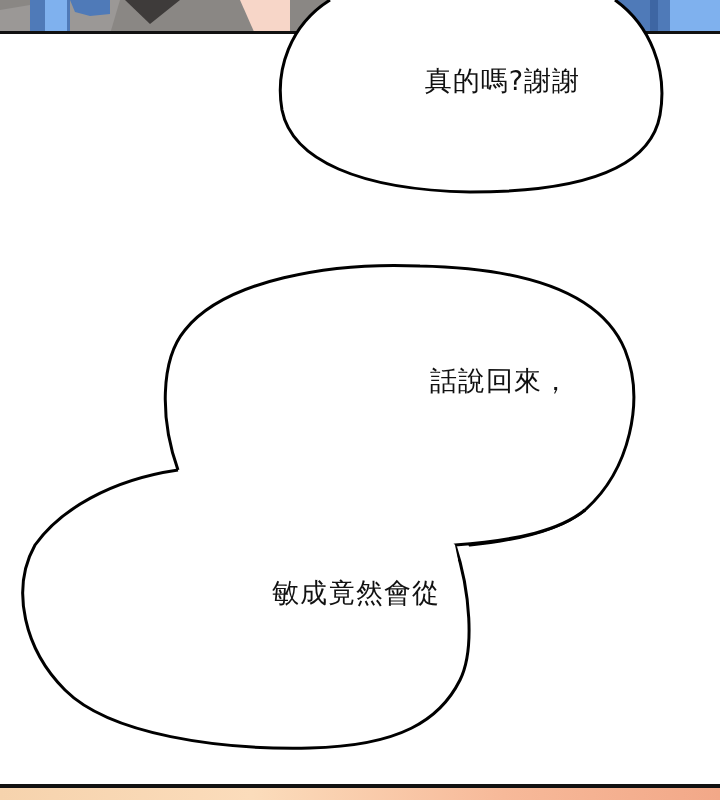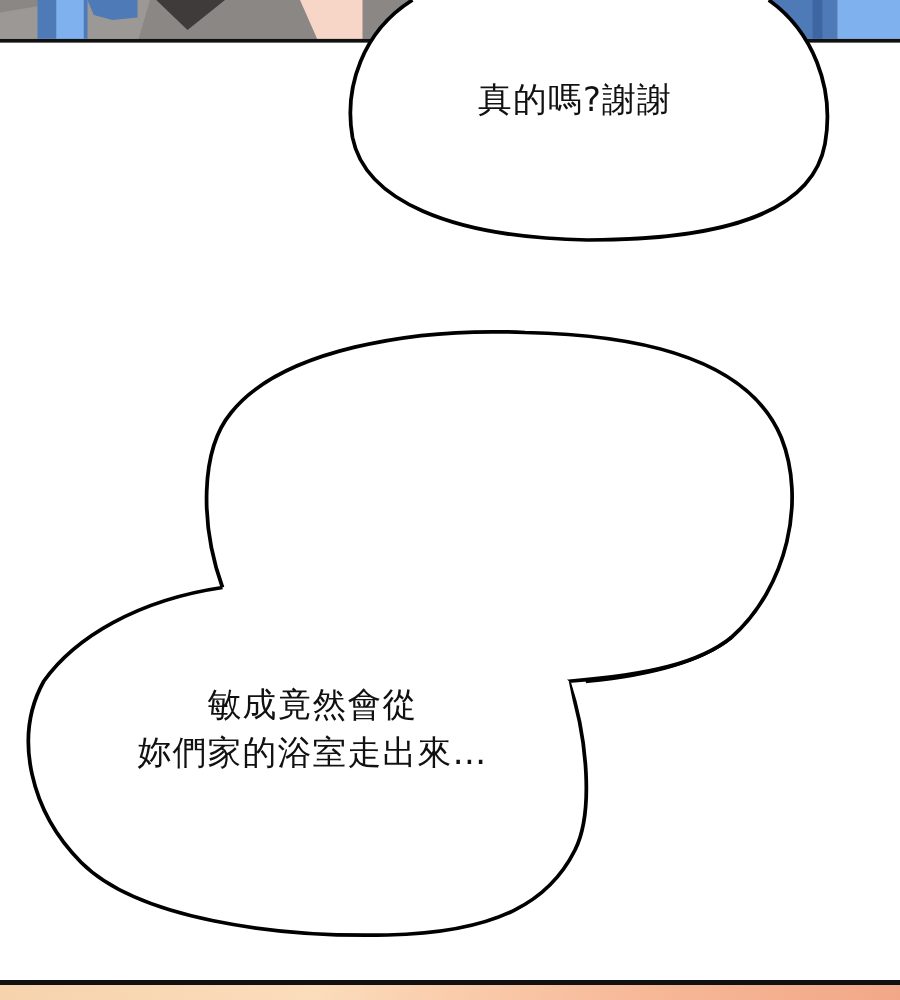--- a/index.html
+++ b/index.html
@@ -4,25 +4,25 @@
   <style>
     html, body { margin: 0; padding: 0; background: #ffffff; }
     body { width: 720px; height: 800px; position: relative; overflow: hidden;
            font-family: "DejaVu Sans", "Liberation Sans", sans-serif; }
     .panel-top { position: absolute; left: 0; top: 0; width: 720px; height: 34px; overflow: hidden;
                  background: #8a8784; border-bottom: 3px solid #111; box-sizing: border-box; }
     .panel-bottom { position: absolute; left: 0; top: 784px; width: 720px; height: 16px; overflow: hidden;
                     border-top: 4px solid #111; box-sizing: border-box;
                     background: linear-gradient(90deg, #f6d3ad 0%, #fbdcbb 35%, #f7b999 70%, #f2a888 100%); }
     svg.bubbles { position: absolute; left: 0; top: 0; width: 720px; height: 800px; }
-    .bubble-text { position: absolute; text-align: center; color: #111; font-size: 27px; line-height: 38px;
+    .bubble-text { position: absolute; text-align: right; color: #111; font-size: 27px; line-height: 38px;
                    letter-spacing: 1px; white-space: nowrap; }
     .b1 { left: 340px; top: 62px; width: 240px; }
     .b2 { left: 250px; top: 362px; width: 320px; }
-    .b3 { left: 60px; top: 546px; width: 380px; }
+    .b3 { left: 60px; top: 574px; width: 380px; }
   </style>
 </head>
 <body>
 
 <div class="panel-top">
   <svg width="720" height="34" viewBox="0 0 720 34">
     <rect x="0" y="0" width="720" height="34" fill="#8a8784"></rect>
     <path d="M0 10 L60 0 L120 0 L110 34 L0 34 Z" fill="#9b9896"></path>
     <rect x="30" y="0" width="40" height="34" fill="#4f7ab8"></rect>
     <rect x="45" y="0" width="22" height="34" fill="#7fb1ee"></rect>
@@ -45,20 +45,20 @@
            C520 540 560 530 585 510" fill="#ffffff" stroke="#000" stroke-width="3"></path>
 
   <path d="M180 468 C230 470 420 500 455 545 L458 560 L200 560 Z" fill="#ffffff"></path>
 </svg>
 
 <div class="bubble-text b1">
   <div>真的嗎?謝謝</div>
 </div>
 
 <div class="bubble-text b2">
+  <div>話說回來，</div>
 </div>
 
 <div class="bubble-text b3">
   <div>敏成竟然會從</div>
-  <div>妳們家的浴室走出來…</div>
 </div>
 
 <div class="panel-bottom"></div>
 
 </body></html>

